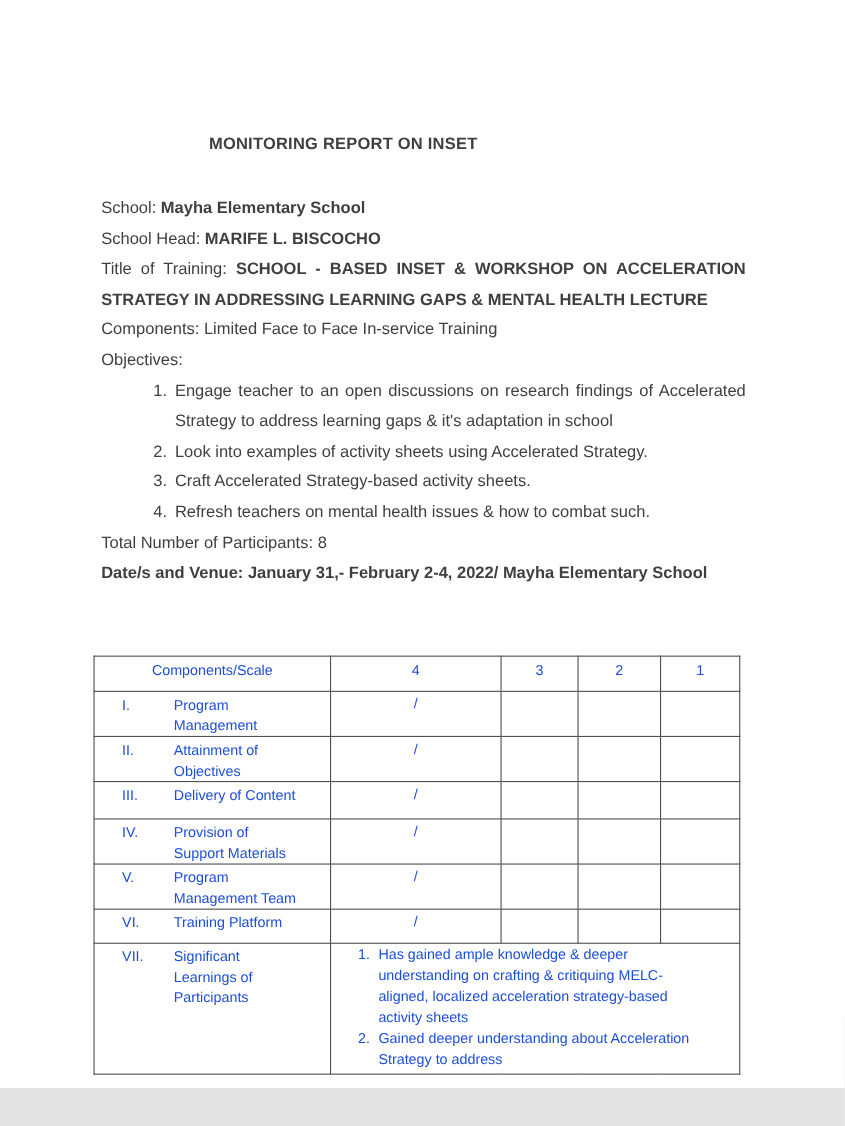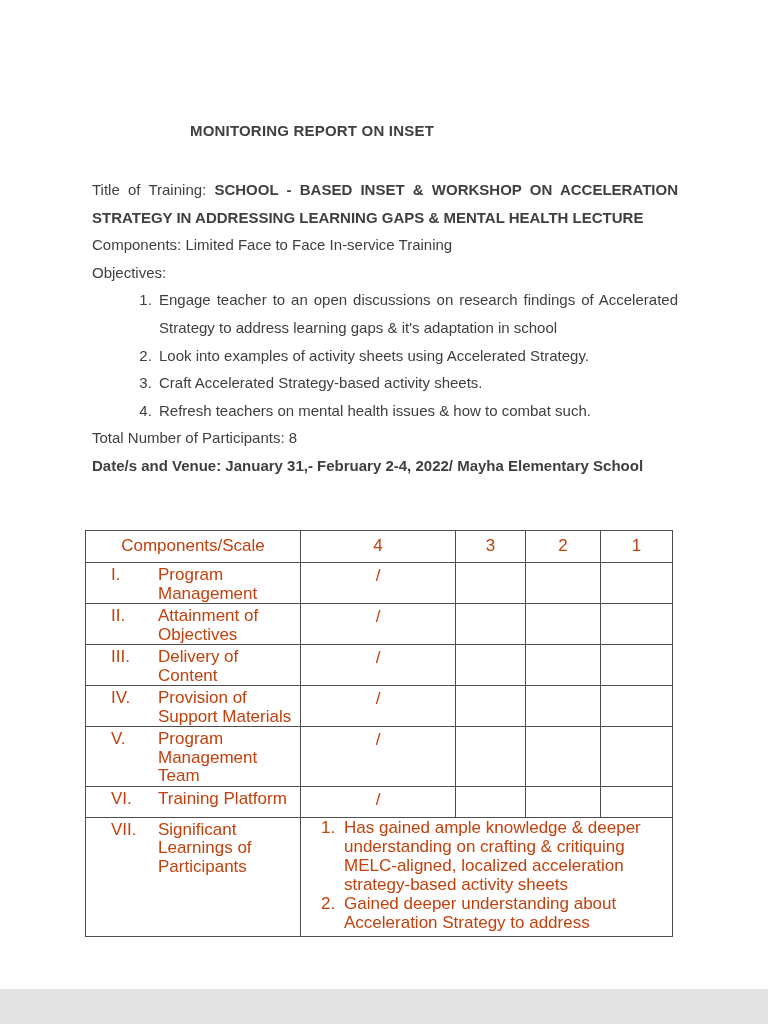--- a/index.html
+++ b/index.html
@@ -48,26 +48,26 @@
     padding-left:64px;
   }
   ol.objectives li {
     text-align:justify;
     padding-left:3px;
   }
   .bold-line { font-weight:700; }
 
   table.score-table {
     position:absolute;
-    top:530px;
+    top:596px;
     left:85px;
     border-collapse:collapse;
     table-layout:fixed;
-    font-size:17px;
-    color:#c2410c;
+    font-size:13px;
+    color:#1d4ed8;
   }
   table.score-table td {
     border:1px solid #4e4e4e;
     vertical-align:top;
     overflow:hidden;
   }
   .head-row td {
     text-align:center;
     height:32px;
     padding-top:5px;
@@ -108,21 +108,23 @@
 </style>
 </head>
 <body>
 
 <div class="page">
 
   <div class="doc-title">MONITORING REPORT ON INSET</div>
 
   <div class="body-text">
 
-
+    <p class="para"><span>School: </span><b>Mayha Elementary School</b></p>
+
+    <p class="para"><span>School Head: </span><b>MARIFE L. BISCOCHO</b></p>
 
     <p class="para justify"><span>Title of Training: </span><b>SCHOOL - BASED INSET &amp; WORKSHOP ON ACCELERATION STRATEGY IN ADDRESSING LEARNING GAPS &amp; MENTAL HEALTH LECTURE</b></p>
 
     <p class="para"><span>Components: </span><span>Limited Face to Face In-service Training</span></p>
 
     <p class="para">Objectives:</p>
 
     <ol class="objectives">
       <li>Engage teacher to an open discussions on research findings of Accelerated Strategy to address learning gaps &amp; it's adaptation in school</li>
       <li>Look into examples of activity sheets using Accelerated Strategy.</li>

